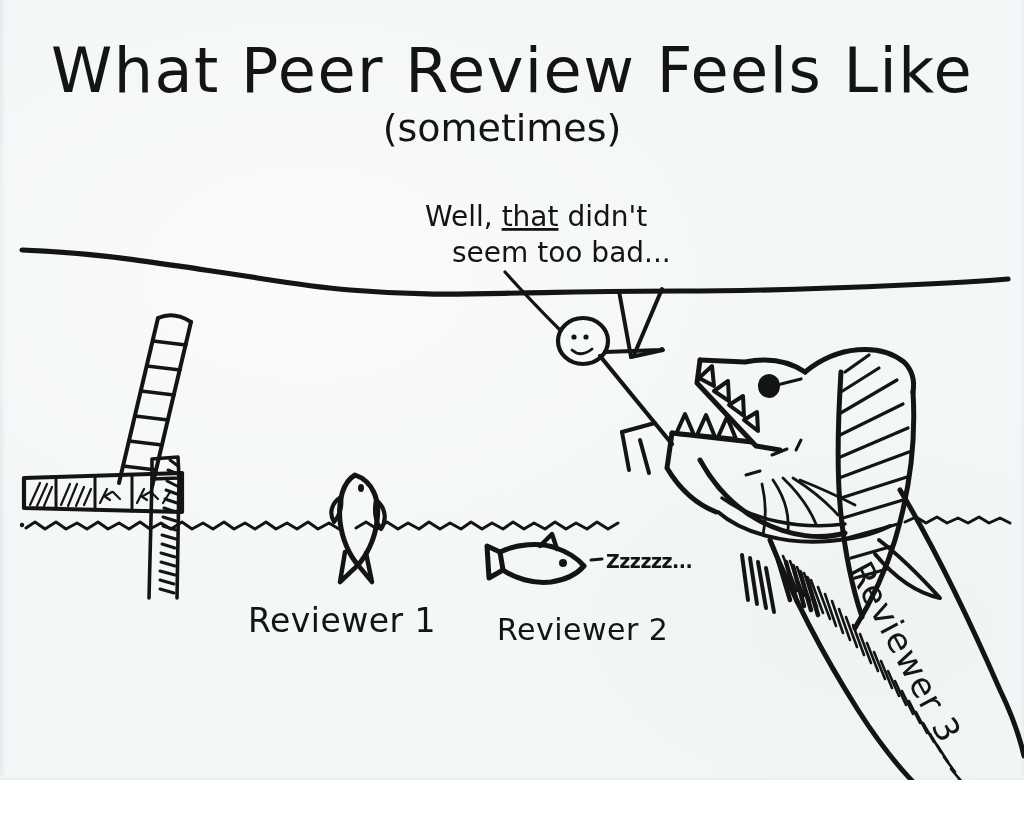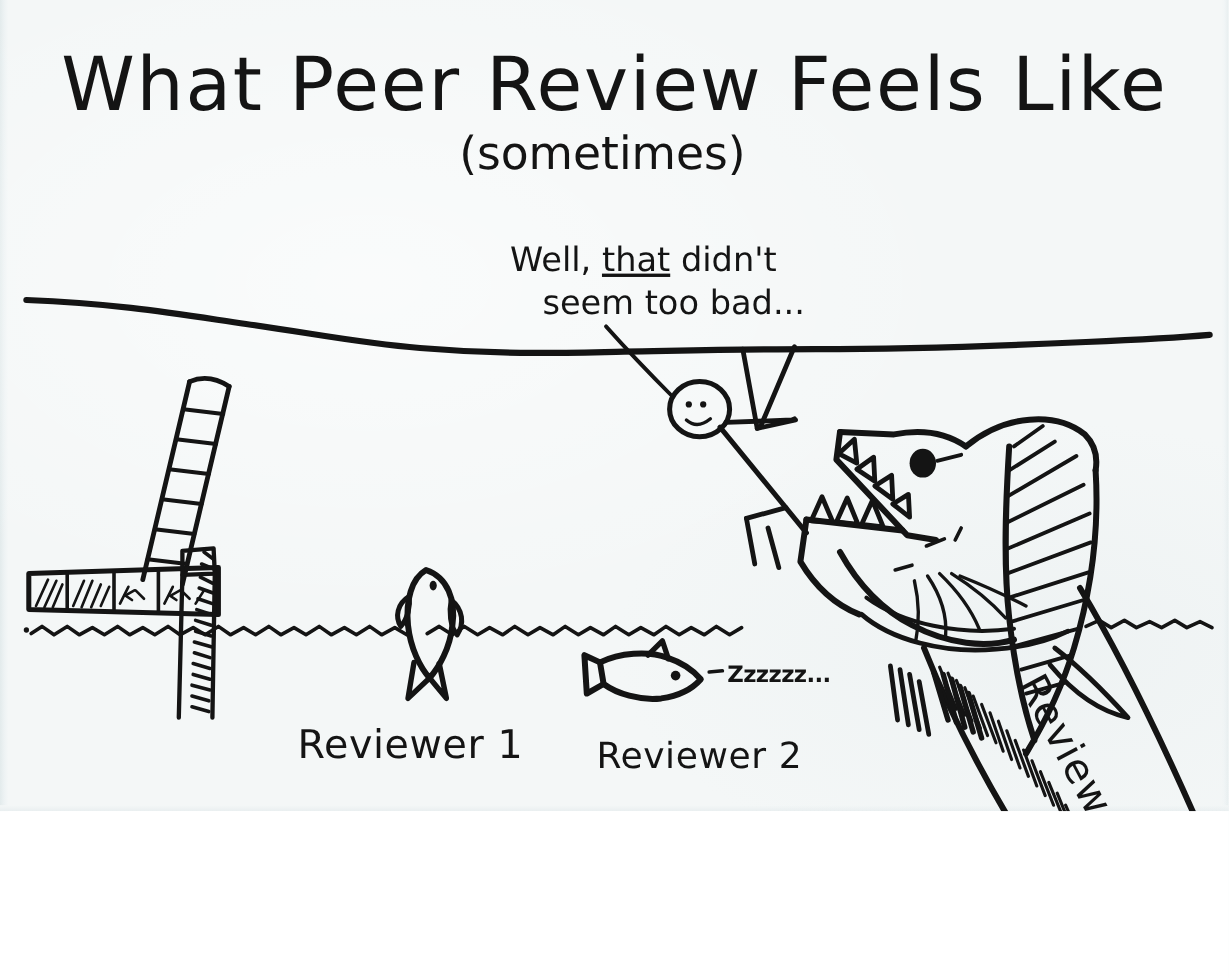--- a/index.html
+++ b/index.html
@@ -7,21 +7,21 @@
     margin: 0;
     padding: 0;
     background: #ffffff;
   }
   body {
     font-family: "DejaVu Sans", sans-serif;
   }
   #comic {
     position: relative;
     width: 1024px;
-    height: 676px;
+    height: 780px;
     background: #f4f7f7;
     overflow: hidden;
   }
   
   .edge-left {
     position: absolute;
     left: 0; top: 0;
     width: 7px; height: 815px;
     background: linear-gradient(to right, #e3ebec 0%, #eef3f4 55%, #f4f7f7 100%);
   }

